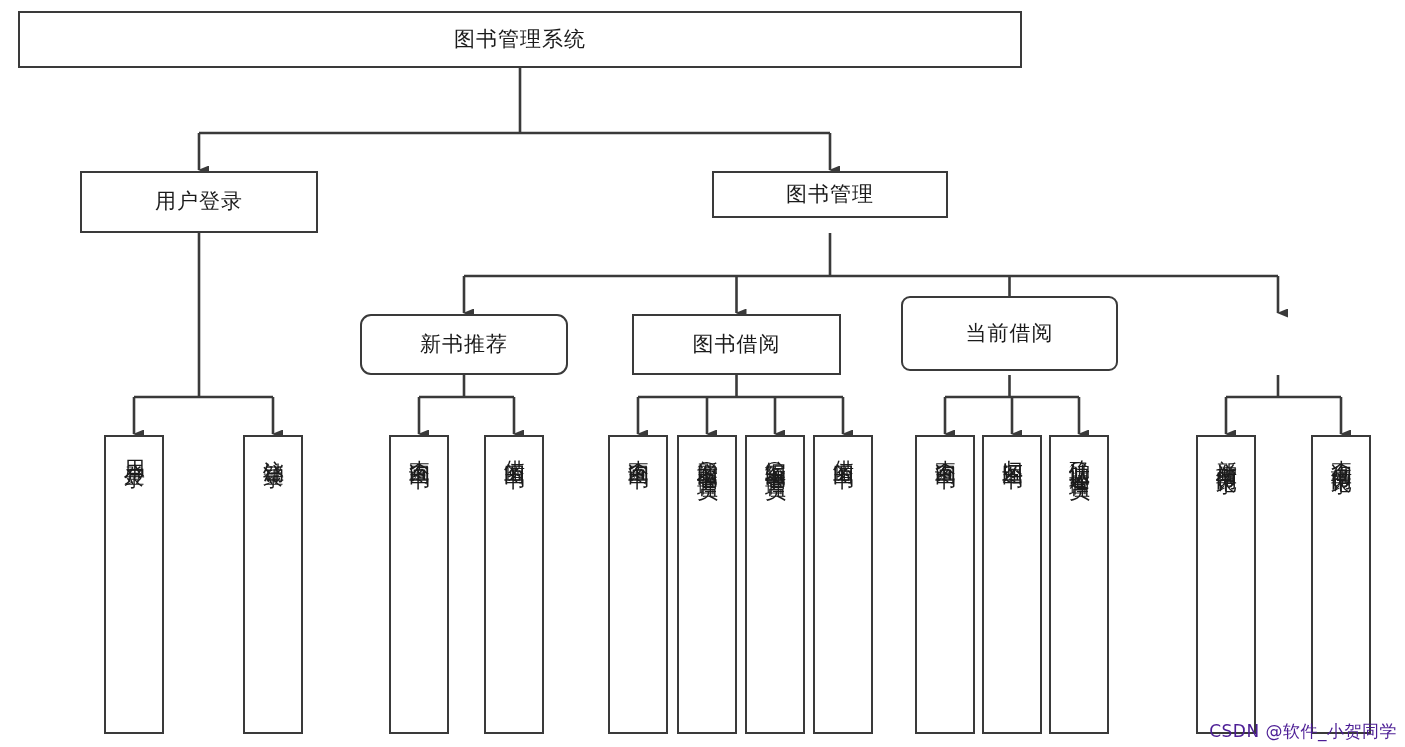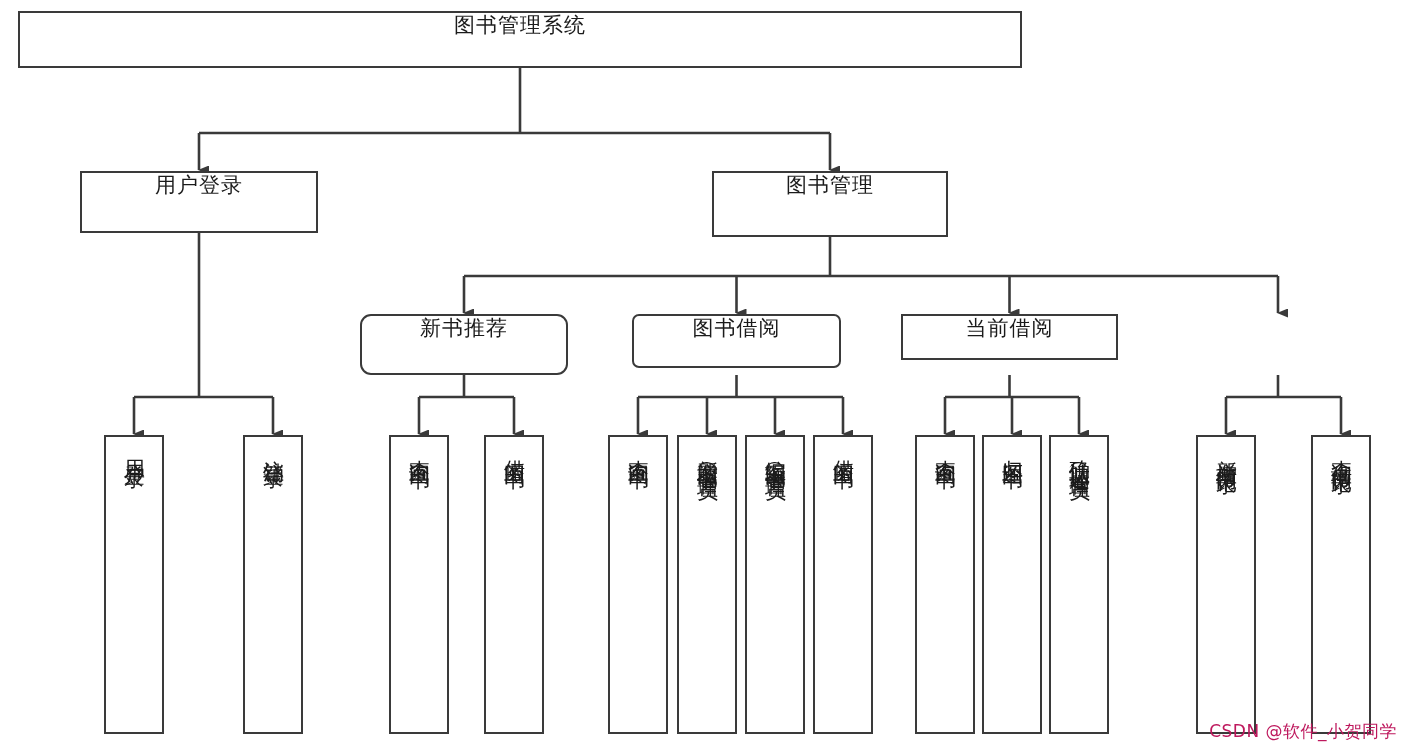--- a/index.html
+++ b/index.html
@@ -20,20 +20,21 @@
     left: 0; top: 0;
     width: 1405px;
     height: 747px;
   }
   .node {
     position: absolute;
     box-sizing: border-box;
     background: #ffffff;
     border: 2.5px solid #3a3a3a;
     display: flex;
+    align-items: center;
     justify-content: center;
     text-align: center;
     color: #1b1b1b;
   }
   .node.horiz {
     font-size: 21px;
     letter-spacing: 1px;
     line-height: 1.2;
   }
   .node.vert {
@@ -49,21 +50,21 @@
   .node.vert .vlabel {
     writing-mode: vertical-rl;
     text-orientation: upright;
     white-space: pre;
   }
   #watermark {
     position: absolute;
     right: 8px;
     bottom: 4px;
     font-size: 17px;
-    color: #be185d;
+    color: #4c1d95;
     letter-spacing: 0.5px;
     user-select: none;
     pointer-events: none;
   }
 </style>
 </head>
 <body>
 
 <div id="canvas">
 
@@ -110,31 +111,31 @@
       </g>
   </svg>
 
   <div class="node horiz" style="left: 18px; top: 11px; width: 1004px; height: 57px;">
     <span>图书管理系统</span>
   </div>
 
   <div class="node horiz" style="left: 80px; top: 171px; width: 238px; height: 62px;">
     <span>用户登录</span>
   </div>
-  <div class="node horiz" style="left: 712px; top: 171px; width: 236px; height: 66px;">
+  <div class="node horiz" style="left: 712px; top: 171px; width: 236px; height: 47px;">
     <span>图书管理</span>
   </div>
 
   <div class="node horiz" style="left: 360px; top: 314px; width: 208px; height: 61px; border-radius: 11px;">
     <span>新书推荐</span>
   </div>
-  <div class="node horiz" style="left: 632px; top: 314px; width: 209px; height: 54px; border-radius: 7px;">
+  <div class="node horiz" style="left: 632px; top: 314px; width: 209px; height: 61px;">
     <span>图书借阅</span>
   </div>
-  <div class="node horiz" style="left: 901px; top: 314px; width: 217px; height: 46px;">
+  <div class="node horiz" style="left: 901px; top: 296px; width: 217px; height: 75px; border-radius: 9px;">
     <span>当前借阅</span>
   </div>
 
   <div class="node vert" style="left: 104px; top: 435px; width: 60px; height: 299px;">
     <span class="vlabel">用户登录</span>
   </div>
   <div class="node vert" style="left: 243px; top: 435px; width: 60px; height: 299px;">
     <span class="vlabel">注销登录</span>
   </div>
   <div class="node vert" style="left: 389px; top: 435px; width: 60px; height: 299px;">

